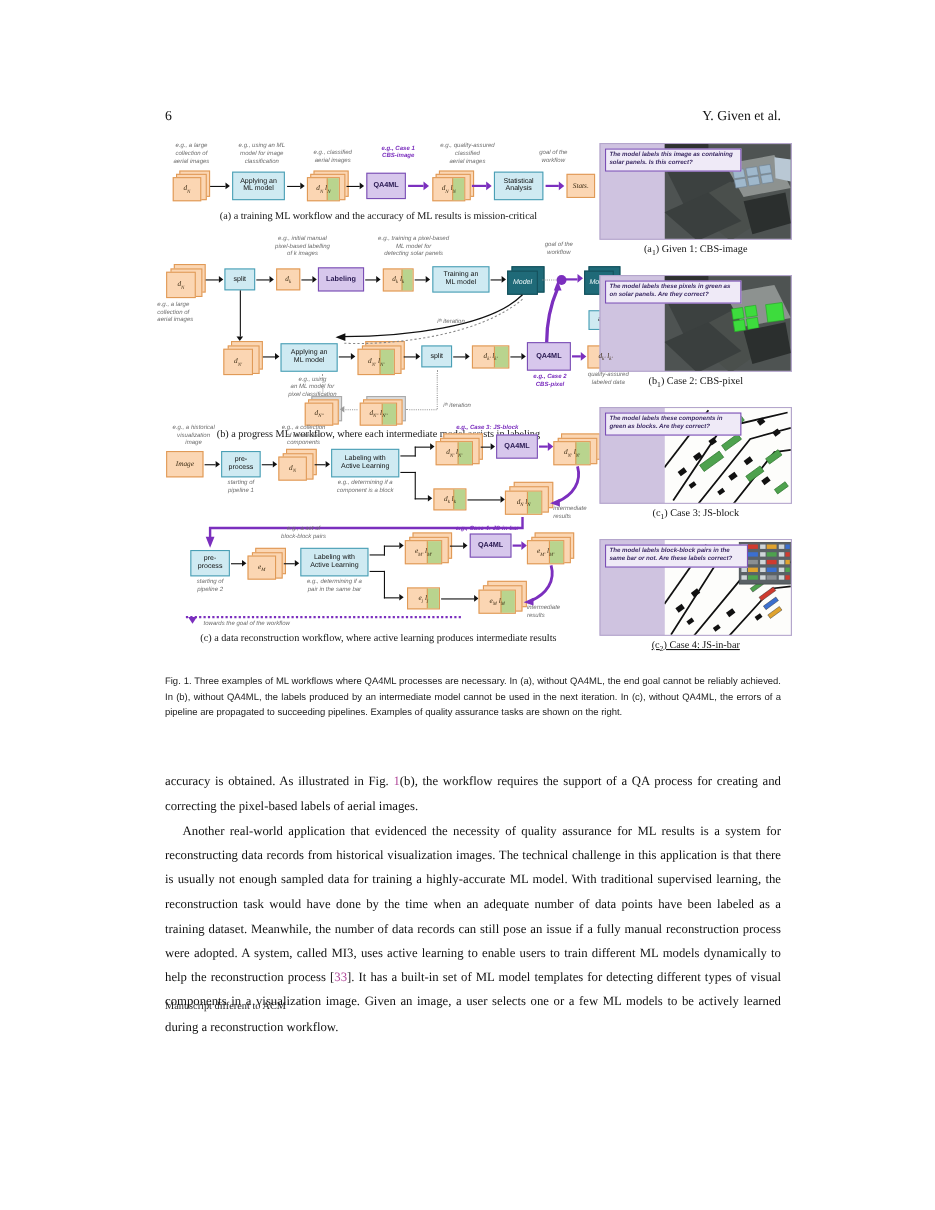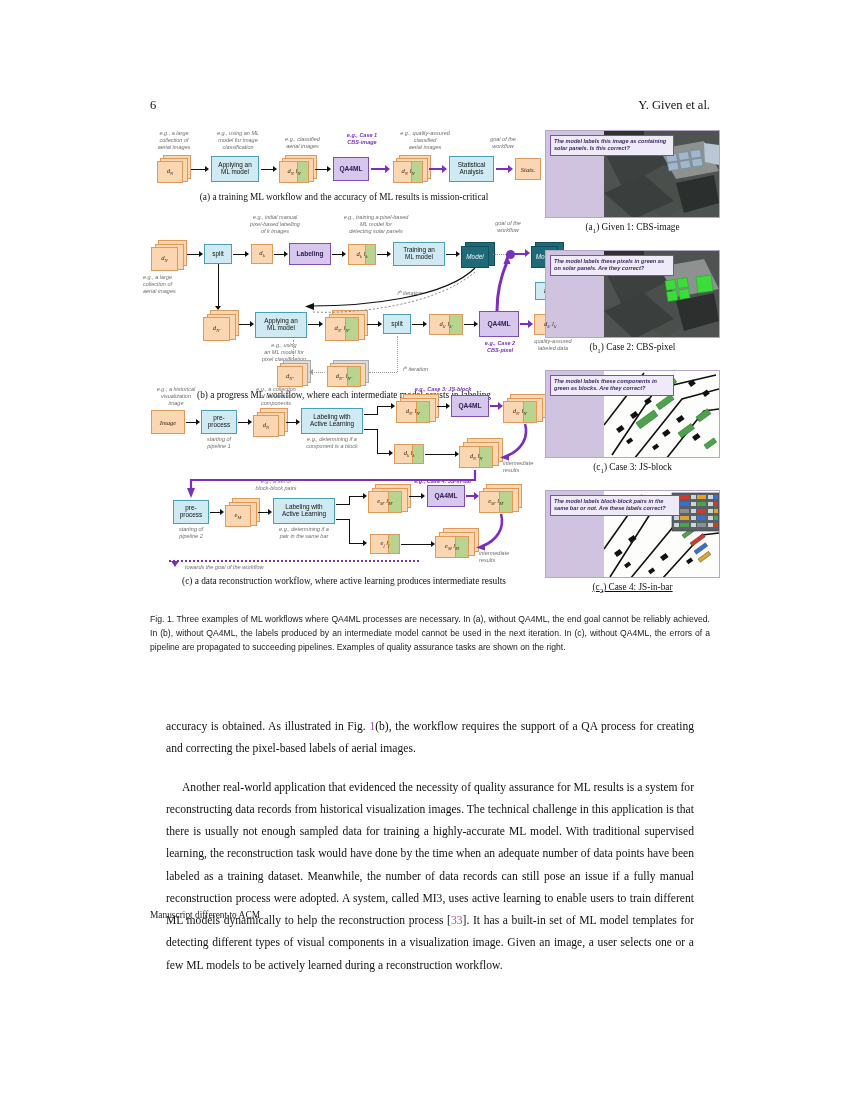--- a/index.html
+++ b/index.html
@@ -103,21 +103,21 @@
     position:absolute; left:150px; top:613px; width:560px;
     font-family:"Liberation Sans", sans-serif;
     font-size:8.6px; line-height:1.62; text-align:justify; color:#1a1a1a;
   }
 
   
   .body {
     position:absolute; left:150px; top:700px; width:560px;
     font-size:11.6px; line-height:1.92; text-align:justify; color:#111;
   }
-  .body p { margin:16px; }
+  .body p { margin:0; }
   .body p.ind { text-indent:16px; }
   .lnk { color:#b14a9a; }
   .footer {
     position:absolute; left:150px; top:910px;
     font-size:9.4px; color:#222;
   }
 </style>
 </head>
 <body>
 

